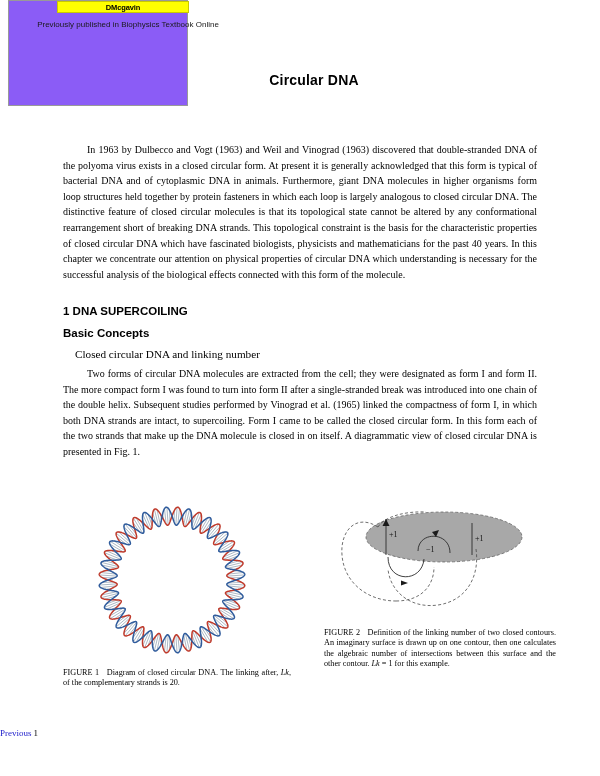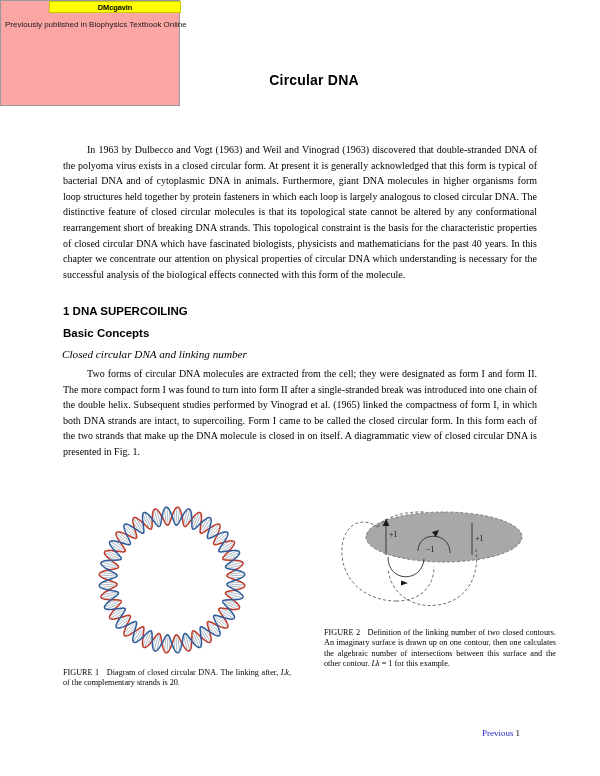--- a/index.html
+++ b/index.html
@@ -12,26 +12,26 @@
     height: 776px;
     position: relative;
     font-family: "Liberation Serif", serif;
     color: #000000;
     overflow: hidden;
   }
 
   
   #sticky-note {
     position: absolute;
-    left: 0px;
+    left: 8px;
     top: 0px;
     width: 180px;
     height: 106px;
     border: 1px solid #999999;
-    background: #fca5a5;
+    background: #8b5cf6;
     box-sizing: border-box;
   }
   #sticky-note-header {
     position: absolute;
     left: 48px;
     top: 0px;
     width: 132px;
     height: 12px;
     background: #ffff00;
     border: 1px solid #c9c900;
@@ -47,20 +47,21 @@
   #sticky-note-body {
     position: absolute;
     left: 4px;
     top: 18px;
     width: 230px;
     font-family: "Liberation Sans", sans-serif;
     font-size: 8px;
     line-height: 11px;
     color: #1a1a1a;
     white-space: nowrap;
+    text-align: center;
   }
 
   
   #page {
     position: absolute;
     left: 0;
     top: 0;
     width: 600px;
     height: 776px;
   }
@@ -122,24 +123,23 @@
   .h2 {
     position: absolute;
     left: 63px;
     top: 327px;
     font-family: "Liberation Sans", sans-serif;
     font-size: 11.5px;
     font-weight: bold;
   }
   .h3 {
     position: absolute;
-    left: 62px;
+    left: 75px;
     top: 348px;
     font-size: 11.2px;
-    font-style: italic;
   }
 
   
   #figure1 {
     position: absolute;
     left: 72px;
     top: 500px;
     width: 200px;
     height: 165px;
   }
@@ -170,21 +170,21 @@
   }
   .cap-label { font-variant: normal; }
   .mathvar { font-style: italic; font-family: "Liberation Serif", serif; }
 
   
   #footer {
     position: absolute;
     left: 0;
     top: 728px;
     width: 520px;
-    text-align: right;
+    text-align: left;
     font-size: 9px;
   }
   #footer-prev {
     color: #2222cc;
     text-decoration: none;
   }
   #footer-pageno {
     color: #000000;
     margin-left: 2px;
   }

